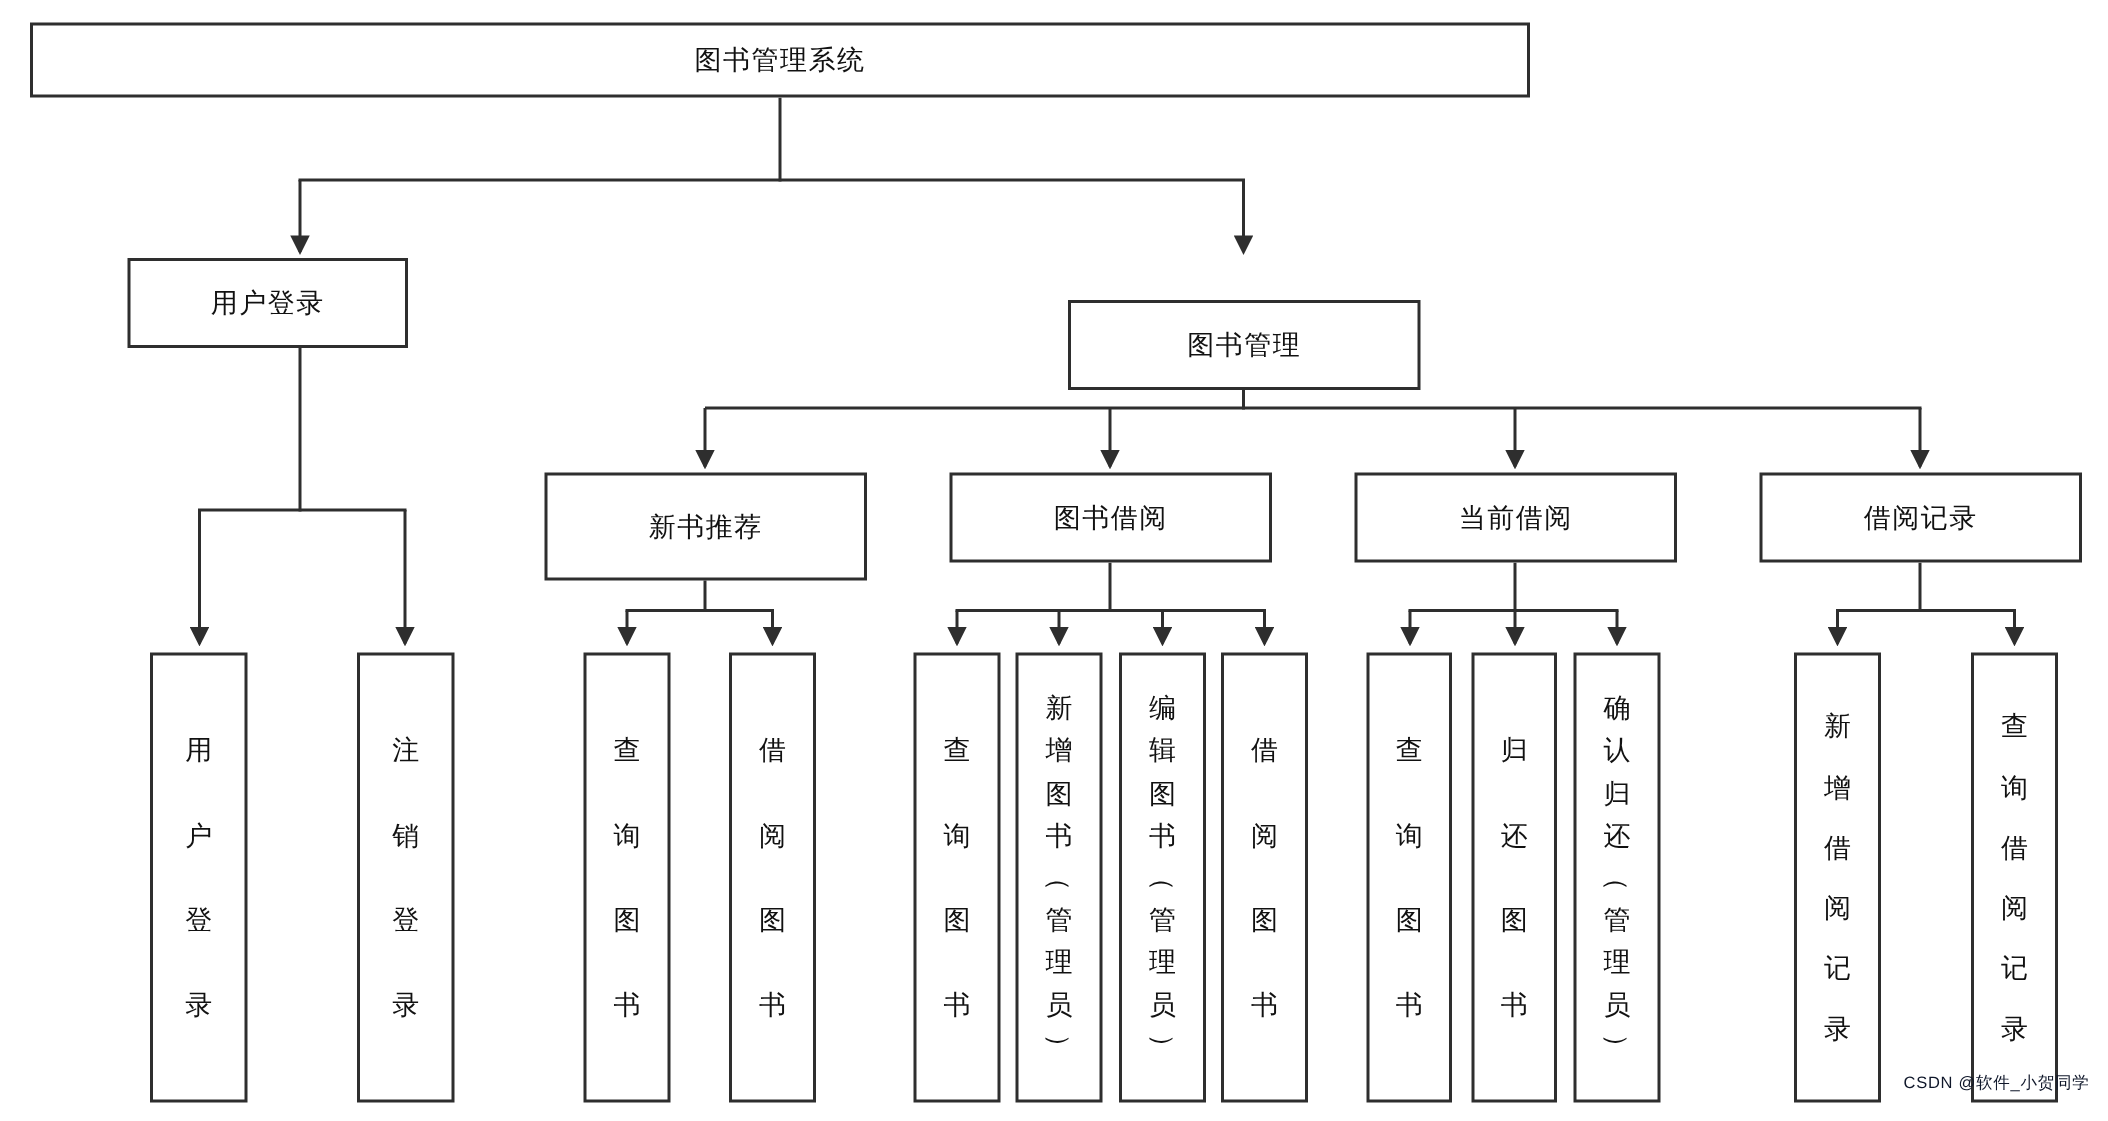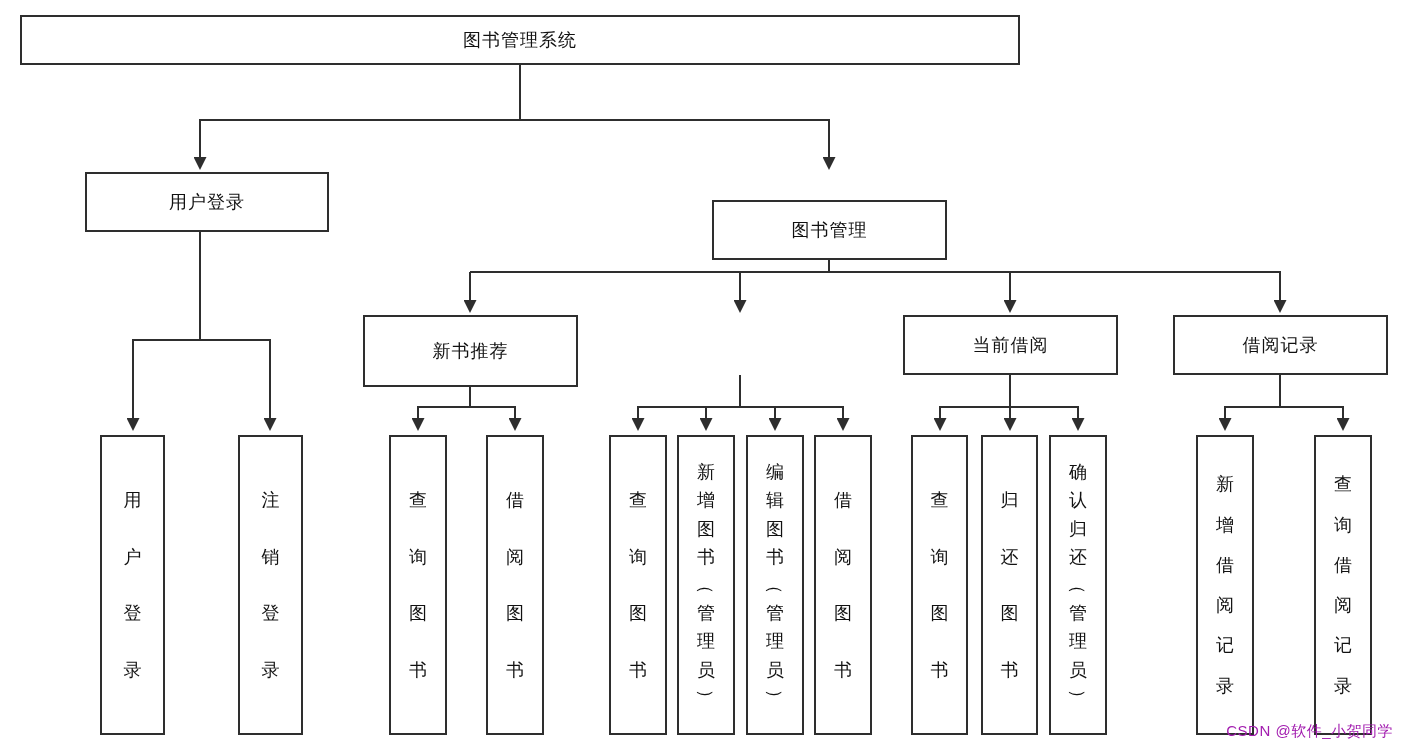--- a/index.html
+++ b/index.html
@@ -42,23 +42,23 @@
     justify-content: space-evenly;
     font-size: 18px;
     color: #111111;
     padding: 16px 0;
   }
   .leaf span { display: block; line-height: 1; }
   .leaf span.rot { transform: rotate(90deg); }
   .watermark {
     position: absolute;
     right: 12px;
-    bottom: 6px;
-    font-size: 15px;
-    color: #a21caf;
+    bottom: 18px;
+    font-size: 11px;
+    color: #0f172a;
     letter-spacing: 0.5px;
   }
 </style>
 </head>
 <body>
 
 <div class="canvas">
 
   <svg class="connectors" width="1405" height="747" viewBox="0 0 1405 747">
     <defs>
@@ -105,37 +105,38 @@
 
       <path d="M1280,375 V408"></path>
       <path d="M1224,407 H1344"></path>
       <path d="M1225,407 V429" marker-end="url(#arrow)"></path>
       <path d="M1343,407 V429" marker-end="url(#arrow)"></path>
     </g>
   </svg>
 
   <div class="node" style="left:20px; top:15px; width:1000px; height:50px;">图书管理系统</div>
 
-  <div class="node" style="left:85px; top:172px; width:244px; height:60px;">用户登录</div>
+  <div class="node" style="left:85px; top:172px; width:187px; height:60px;">用户登录</div>
   <div class="node" style="left:712px; top:172px; width:235px; height:60px;margin-top:28px;">图书管理</div>
 
   <div class="leaf" style="left:100px; top:435px; width:65px; height:300px;">
       <span>用</span>
       <span>户</span>
       <span>登</span>
       <span>录</span>
     </div>
   <div class="leaf" style="left:238px; top:435px; width:65px; height:300px;">
       <span>注</span>
       <span>销</span>
       <span>登</span>
       <span>录</span>
     </div>
 
   <div class="node" style="left:363px; top:315px; width:215px; height:72px;">新书推荐</div>
+  <div class="node" style="left:633px; top:315px; width:215px; height:60px;">图书借阅</div>
   <div class="node" style="left:903px; top:315px; width:215px; height:60px;">当前借阅</div>
   <div class="node" style="left:1173px; top:315px; width:215px; height:60px;">借阅记录</div>
 
   <div class="leaf" style="left:389px; top:435px; width:58px; height:300px;">
       <span>查</span>
       <span>询</span>
       <span>图</span>
       <span>书</span>
     </div>
   <div class="leaf" style="left:486px; top:435px; width:58px; height:300px;">

